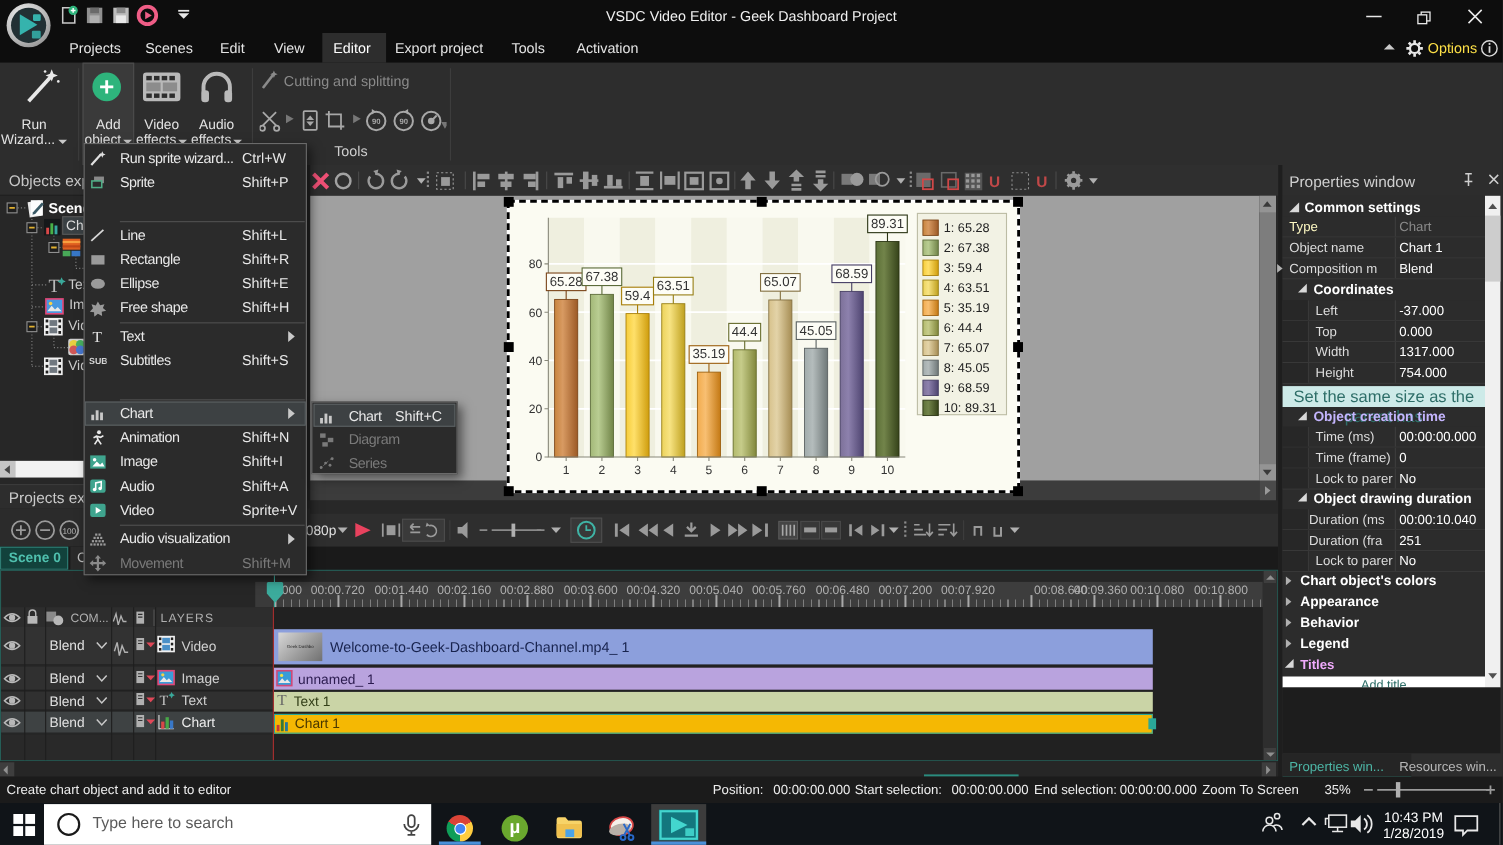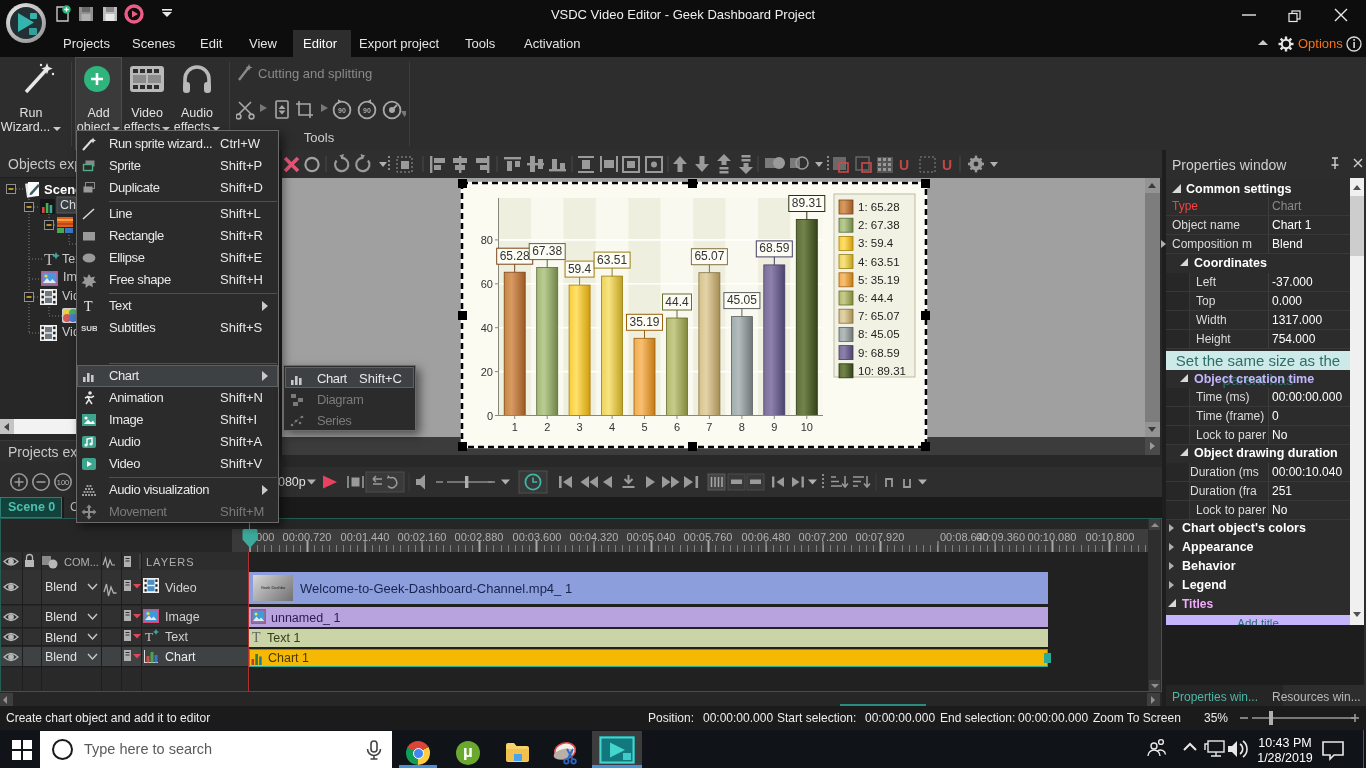--- a/index.html
+++ b/index.html
@@ -75,21 +75,21 @@
       <line x1="41" y1="11" x2="43.5" y2="11"></line>
       <line x1="30.7" y1="5.7" x2="32.5" y2="7.5"></line>
       <line x1="39.5" y1="14.5" x2="41.3" y2="16.3"></line>
       <line x1="30.7" y1="16.3" x2="32.5" y2="14.5"></line>
       <line x1="39.5" y1="7.5" x2="41.3" y2="5.7"></line>
     </g>
 <circle cx="104" cy="11" r="7" fill="none" stroke="#d8d8d8" stroke-width="1.3"></circle>
     <rect x="103.3" y="9" width="1.6" height="6" fill="#d8d8d8"></rect>
     <rect x="103.3" y="6" width="1.6" height="1.8" fill="#d8d8d8"></rect>
 </svg>
-<div class="a" style="left:1298px;top:36px;font-size:13px;color:#f97316">Options</div>
+<div class="a" style="left:1298px;top:36px;font-size:13px;color:#fde047">Options</div>
 
 <div class="a" style="left:0px;top:57px;width:1366px;height:93px;background:#2d2d2d"></div>
 <div id="ribbon-content">
 
 <div class="a" style="left:71px;top:62px;width:1px;height:84px;background:#3d3d3d"></div>
 <div class="a" style="left:229px;top:62px;width:1px;height:84px;background:#3d3d3d"></div>
 <div class="a" style="left:409px;top:62px;width:1px;height:84px;background:#3d3d3d"></div>
 
 <svg class="a" style="left:20px;top:60px" width="36" height="36" viewBox="0 0 36 36">
 <line x1="6" y1="32" x2="26" y2="10" stroke="#e8e8e8" stroke-width="3.4"></line>
@@ -904,21 +904,21 @@
       </g>
 <path d="M26 4 l8 8 M34 4 l-8 8" stroke="#cfcfcf" stroke-width="1.4"></path>
 </svg>
 
 <div class="a" style="left:1166px;top:178px;width:184px;height:447px;background:#2c2c2c"></div>
 
 <div class="a" style="left:1172px;top:184px;width:0;height:0;border-left:9px solid transparent;border-bottom:9px solid #d8d8d8"></div>
 <div class="a" style="left:1186px;top:182px;font-size:12.5px;font-weight:bold;color:#fff">Common settings</div>
 <div class="a prow" style="top:197px">
       <i class="gdiv"></i>
-      <span class="lab" style="color:#ef4444">Type</span>
+      <span class="lab" style="color:#fef9c3">Type</span>
       <span class="val" style="color:#8a8a8a">Chart</span>
     </div>
 <div class="a prow" style="top:216px">
       <i class="gdiv"></i>
       <span class="lab">Object name</span>
       <span class="val">Chart 1</span>
     </div>
 <div class="a prow" style="top:235px">
       <i class="gdiv"></i>
       <span class="lab">Composition m</span>
@@ -995,21 +995,21 @@
 <div class="a" style="left:1169px;top:524px;width:0;height:0;border-top:4px solid transparent;border-bottom:4px solid transparent;border-left:5px solid #b0b0b0"></div>
 <div class="a" style="left:1182px;top:521px;font-size:12.5px;font-weight:bold;color:#fff">Chart object's colors</div>
 <div class="a" style="left:1169px;top:543px;width:0;height:0;border-top:4px solid transparent;border-bottom:4px solid transparent;border-left:5px solid #b0b0b0"></div>
 <div class="a" style="left:1182px;top:540px;font-size:12.5px;font-weight:bold;color:#fff">Appearance</div>
 <div class="a" style="left:1169px;top:562px;width:0;height:0;border-top:4px solid transparent;border-bottom:4px solid transparent;border-left:5px solid #b0b0b0"></div>
 <div class="a" style="left:1182px;top:559px;font-size:12.5px;font-weight:bold;color:#fff">Behavior</div>
 <div class="a" style="left:1169px;top:581px;width:0;height:0;border-top:4px solid transparent;border-bottom:4px solid transparent;border-left:5px solid #b0b0b0"></div>
 <div class="a" style="left:1182px;top:578px;font-size:12.5px;font-weight:bold;color:#fff">Legend</div>
 <div class="a" style="left:1168px;top:599px;width:0;height:0;border-left:8px solid transparent;border-bottom:8px solid #d8d8d8"></div>
 <div class="a" style="left:1182px;top:597px;font-size:12px;font-weight:bold;color:#f0abfc">Titles</div>
-<div class="a" style="left:1166px;top:615px;width:184px;height:10px;background:#c4b5fd;font-size:11.5px;color:#2e6e68;text-align:center;line-height:16px;overflow:hidden">Add title</div>
+<div class="a" style="left:1166px;top:615px;width:184px;height:10px;background:#ffffff;font-size:11.5px;color:#2e6e68;text-align:center;line-height:16px;overflow:hidden">Add title</div>
 
 <div class="a" style="left:1350px;top:178px;width:14px;height:447px;background:#f0f0f0"></div>
 <div class="a" style="left:1353px;top:185px;width:0;height:0;border-left:4px solid transparent;border-right:4px solid transparent;border-bottom:5px solid #505050"></div>
 <div class="a" style="left:1353px;top:612px;width:0;height:0;border-left:4px solid transparent;border-right:4px solid transparent;border-top:5px solid #505050"></div>
 <div class="a" style="left:1350px;top:196px;width:14px;height:60px;background:#cdcdcd"></div>
 
 <div class="a" style="left:1166px;top:625px;width:198px;height:60px;background:#1d1d1d"></div>
 <div class="a" style="left:1166px;top:685px;width:200px;height:23px;background:#2d2d2d"></div>
 <div class="a" style="left:1166px;top:685px;width:117px;height:23px;background:#252525;border-bottom:2px solid #3aa294"></div>
 <div class="a" style="left:1172px;top:690px;font-size:12px;color:#4db6a6">Properties win...</div>
@@ -1119,28 +1119,20 @@
         <span class="s">Ctrl+W</span>
       </div>
 <div class="mi" style="top:25px">
         <svg width="16" height="16" viewBox="0 0 16 16">
           <rect x="4.5" y="2.5" width="9" height="6" fill="#8a8a8a"></rect>
           <rect x="2.5" y="6.5" width="9" height="6" fill="#2b2b2b" stroke="#4fae86" stroke-width="1.4"></rect>
         </svg>
         <span class="t">Sprite</span>
         <span class="s">Shift+P</span>
       </div>
-<div class="mi" style="top:47px">
-        <svg width="16" height="16" viewBox="0 0 16 16">
-          <rect x="4.5" y="2.5" width="9" height="6" fill="none" stroke="#8a8a8a"></rect>
-          <rect x="2.5" y="6.5" width="9" height="6" fill="#9a9a9a"></rect>
-        </svg>
-        <span class="t">Duplicate</span>
-        <span class="s">Shift+D</span>
-      </div>
 <div class="msep" style="top:71px"></div>
 <div class="mi" style="top:73px">
         <svg width="16" height="16" viewBox="0 0 16 16">
           <line x1="2" y1="13" x2="13" y2="3" stroke="#d8d8d8" stroke-width="1.6"></line>
         </svg>
         <span class="t">Line</span>
         <span class="s">Shift+L</span>
       </div>
 <div class="mi" style="top:95px">
         <svg width="16" height="16" viewBox="0 0 16 16">
@@ -1215,21 +1207,21 @@
         </svg>
         <span class="t">Audio</span>
         <span class="s">Shift+A</span>
       </div>
 <div class="mi" style="top:323px">
         <svg width="16" height="16" viewBox="0 0 16 16">
           <rect x="1" y="2" width="14" height="12" rx="2" fill="#3fa48e"></rect>
           <path d="M6 5 l5 3 -5 3 z" fill="#fff"></path>
         </svg>
         <span class="t">Video</span>
-        <span class="s">Shift+V</span>
+        <span class="s">Sprite+V</span>
       </div>
 <div class="msep" style="top:347px"></div>
 <div class="mi" style="top:349px">
         <svg width="16" height="16" viewBox="0 0 16 16">
           <g fill="#9a9a9a">
             <rect x="1" y="12" width="2" height="2"></rect>
             <rect x="4" y="12" width="2" height="2"></rect>
             <rect x="7" y="12" width="2" height="2"></rect>
             <rect x="10" y="12" width="2" height="2"></rect>
             <rect x="13" y="12" width="2" height="2"></rect>

